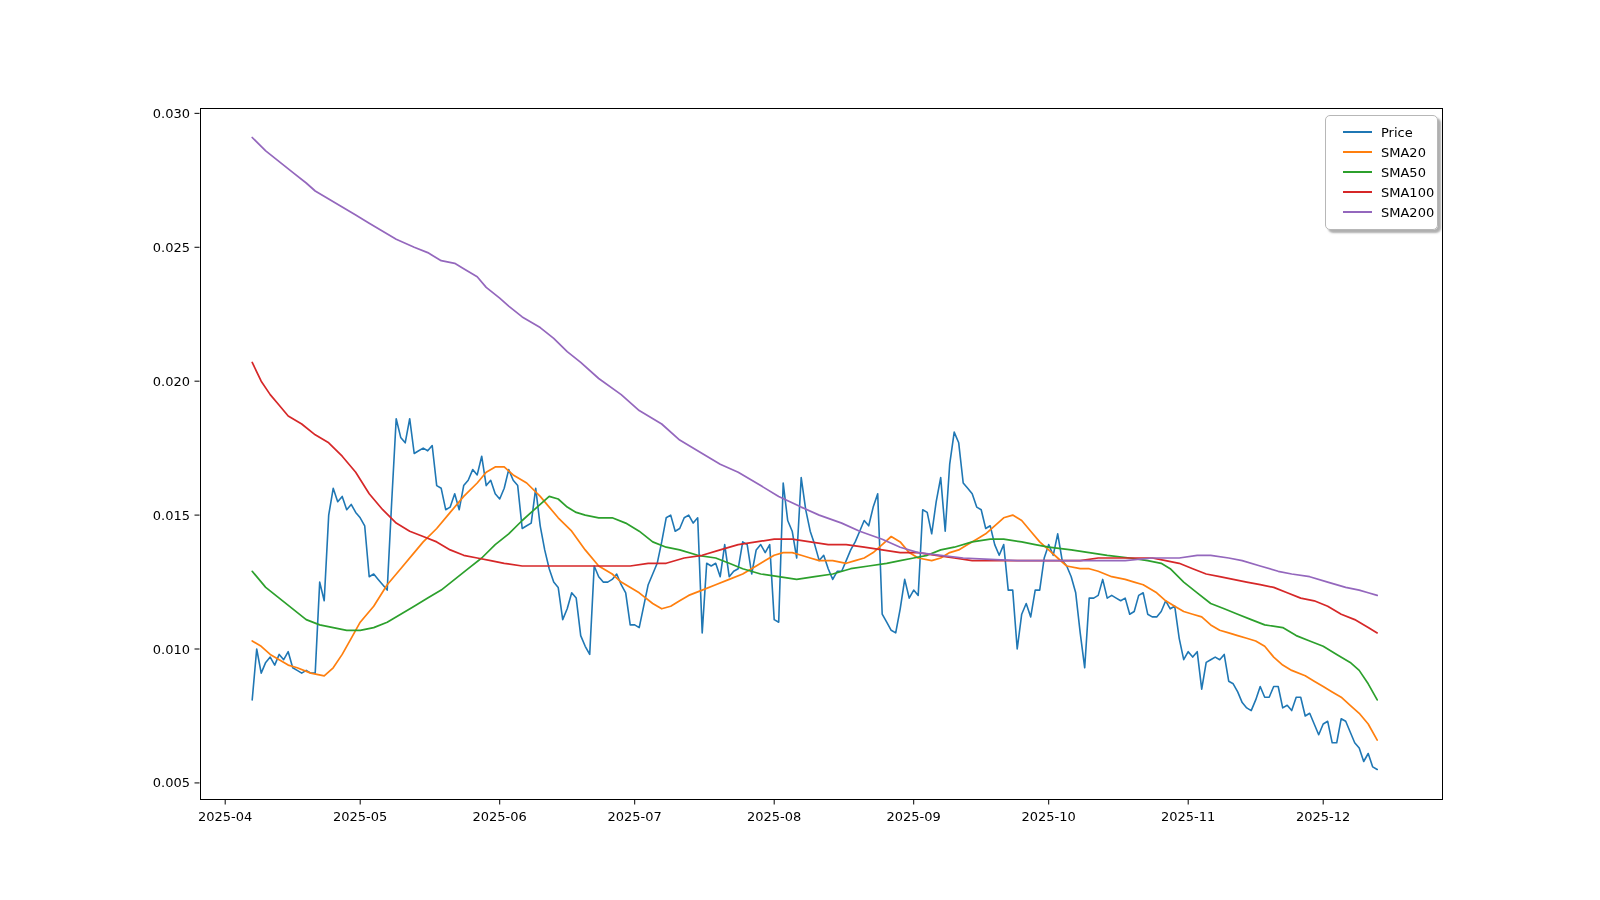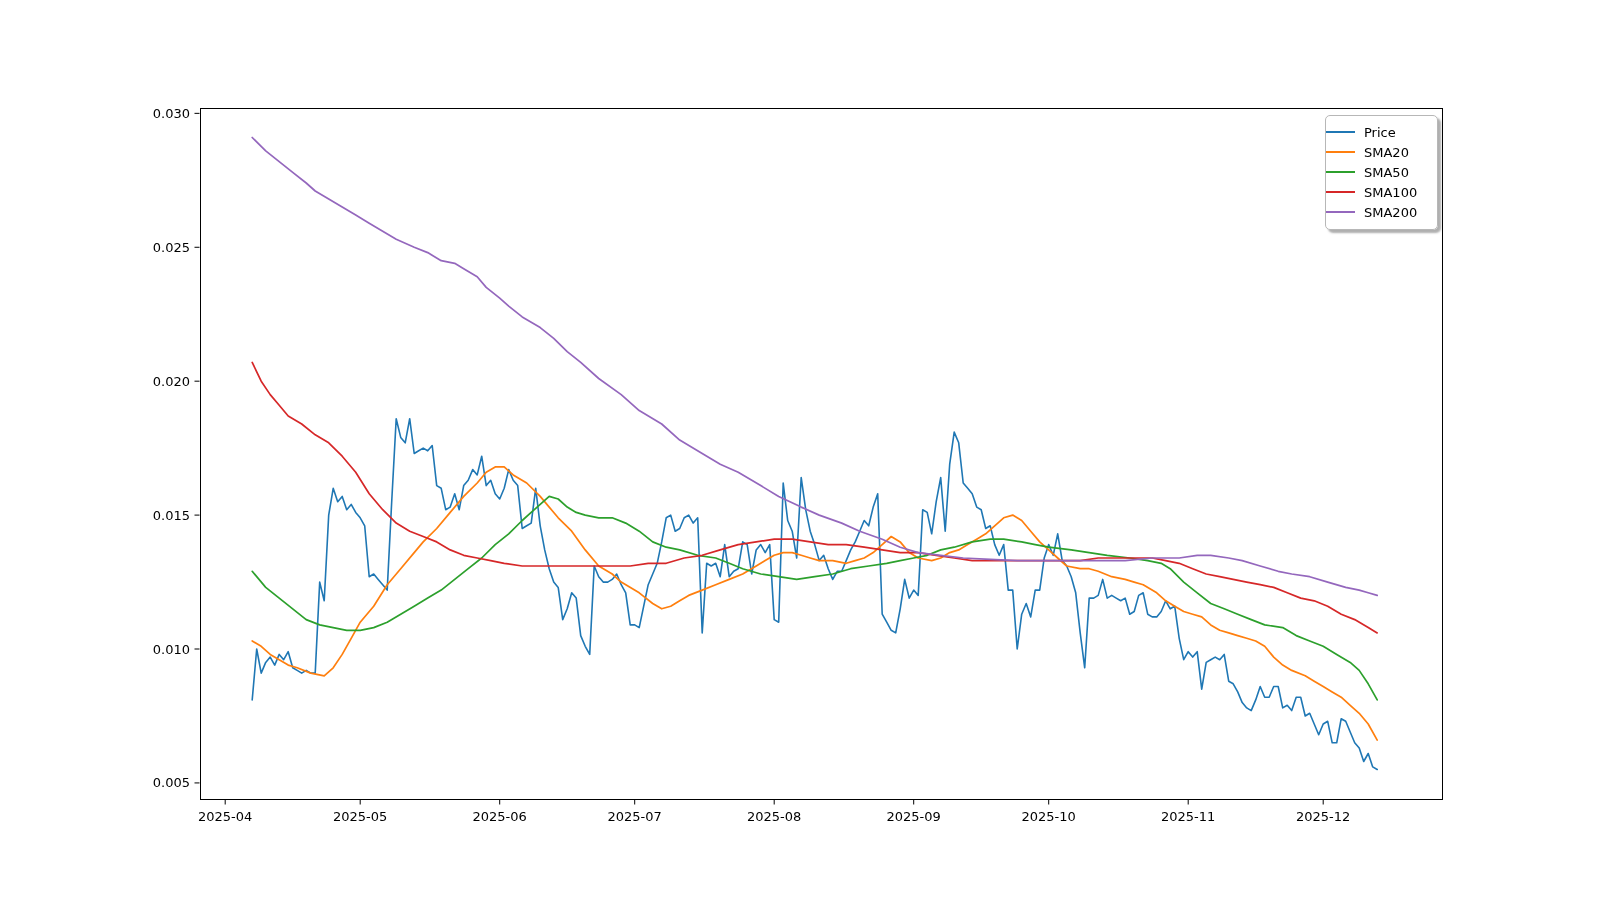--- a/index.html
+++ b/index.html
@@ -22,21 +22,21 @@
     fill: #000000;
   }
   .legend {
     position: absolute;
     box-sizing: border-box;
     width: 113px;
     background: rgba(255,255,255,0.9);
     border: 1px solid #b7b7b7;
     border-radius: 5px;
     box-shadow: 3px 3px 2px rgba(110,110,110,0.55);
-    padding: 6px 10px 7px 0;
+    padding: 6px 10px 7px 17px;
   }
   .legend-item {
     display: flex;
     align-items: center;
     height: 20px;
   }
   .legend-swatch {
     display: inline-block;
     width: 29px;
     height: 0;

